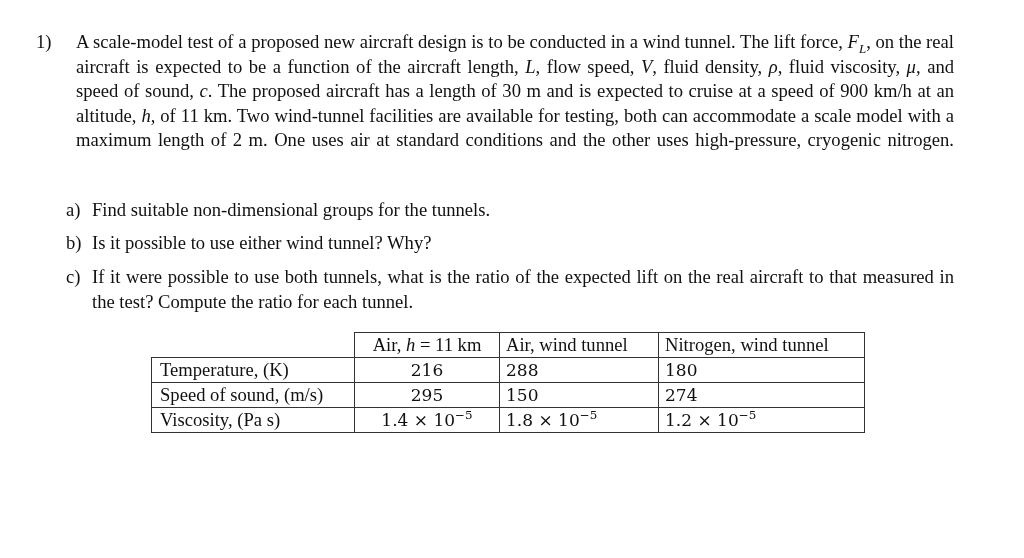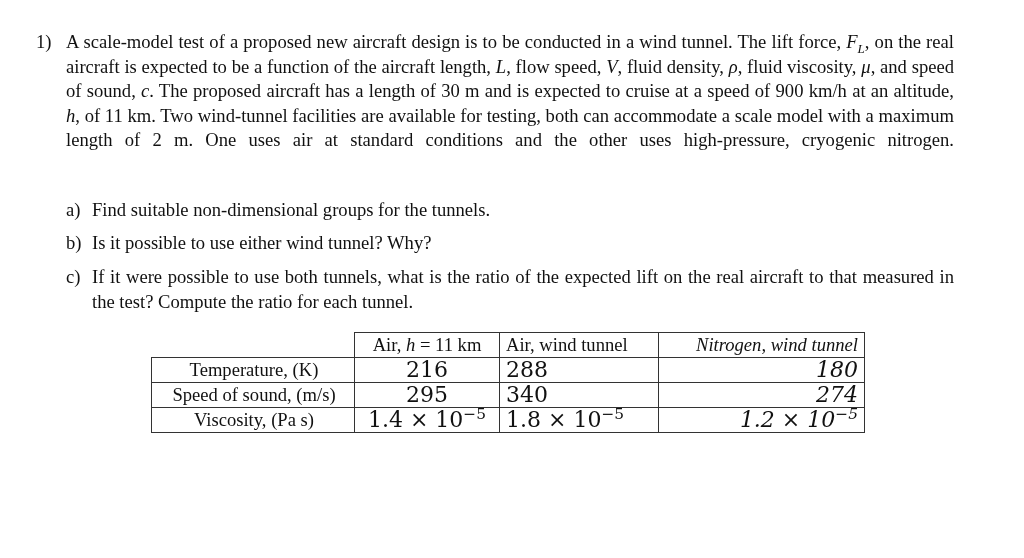--- a/index.html
+++ b/index.html
@@ -29,32 +29,32 @@
     position: absolute; left: 151px; top: 332px;
     border-collapse: collapse;
     font-size: 18.6px; line-height: 22px;
   }
   table.props td, table.props th {
     border: 1.3px solid #333333; padding: 1px 6px; font-weight: normal; white-space: nowrap;
   }
   table.props th { height: 20px; }
   table.props td { height: 22px; }
   table.props th.empty { border-top: none; border-left: none; }
-  table.props td.label { text-align: center; padding-left: 8px; width: 188px; }
+  table.props td.label { text-align: left; padding-left: 8px; width: 188px; }
   table.props .c1 { width: 132px; text-align: center; }
   table.props .c2 { width: 146px; text-align: left; }
-  table.props .c3 { width: 193px; text-align: right; font-style: italic; }
-  .val { font-family: "DejaVu Serif", serif; font-size: 22px; margin-left: 28px; }
+  table.props .c3 { width: 193px; text-align: left; }
+  .val { font-family: "DejaVu Serif", serif; font-size: 17px; margin-left: 28px; }
 </style>
 </head>
 <body>
 
 <div class="problem">
   <span class="num">1)</span>
-  <div class="para" style="text-align: justify;">
+  <div class="para" style="text-align: justify; margin-left: 40px;">
     <span>A scale-model test of a proposed new aircraft design is to be conducted in a wind tunnel. The lift force,</span>
     <i>F</i><sub><i>L</i></sub><span>, on the real aircraft is expected to be a function of the aircraft length, </span><i>L</i><span>, flow speed, </span><i>V</i><span>, fluid density, </span><i>ρ</i><span>, fluid viscosity, </span><i>μ</i><span>, and speed of sound, </span><i>c</i><span>. The proposed aircraft has a length of 30 m and is expected to cruise at a speed of 900 km/h at an altitude, </span><i>h</i><span>, of 11 km. Two wind-tunnel facilities are available for testing, both can accommodate a scale model with a maximum length of 2 m. One uses air at standard conditions and the other uses high-pressure, cryogenic nitrogen.</span>
   </div>
 </div>
 
 <div class="parts pa">
   <div class="part">
     <span class="lbl">a)</span>
     <span>Find suitable non-dimensional groups for the tunnels.</span>
   </div>
@@ -82,21 +82,21 @@
   </tr>
   <tr>
     <td class="label">Temperature, (K)</td>
     <td class="c1 val">216</td>
     <td class="c2 val">288</td>
     <td class="c3 val">180</td>
   </tr>
   <tr>
     <td class="label">Speed of sound, (m/s)</td>
     <td class="c1 val">295</td>
-    <td class="c2 val">340</td>
+    <td class="c2 val">150</td>
     <td class="c3 val">274</td>
   </tr>
   <tr>
     <td class="label">Viscosity, (Pa s)</td>
     <td class="c1 val"><span>1.4</span><span> × 10</span><sup>−5</sup></td>
     <td class="c2 val"><span>1.8</span><span> × 10</span><sup>−5</sup></td>
     <td class="c3 val"><span>1.2</span><span> × 10</span><sup>−5</sup></td>
   </tr>
 </tbody>
   </table>

